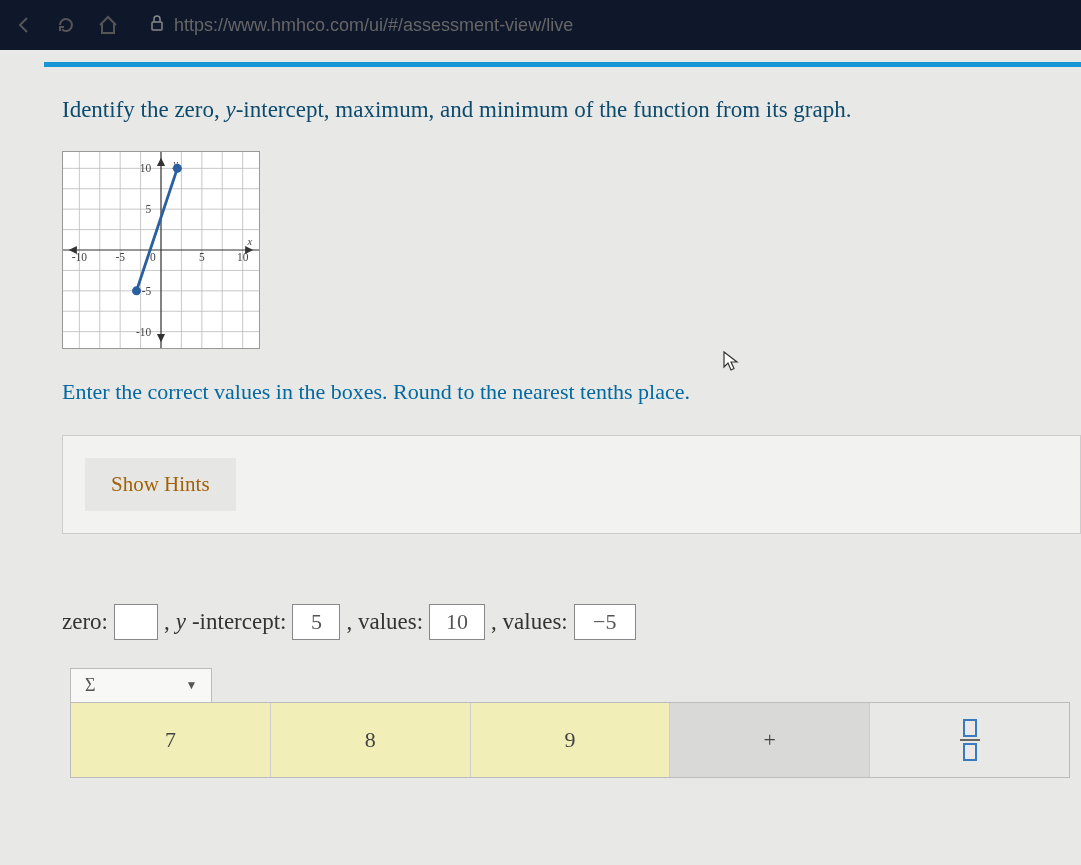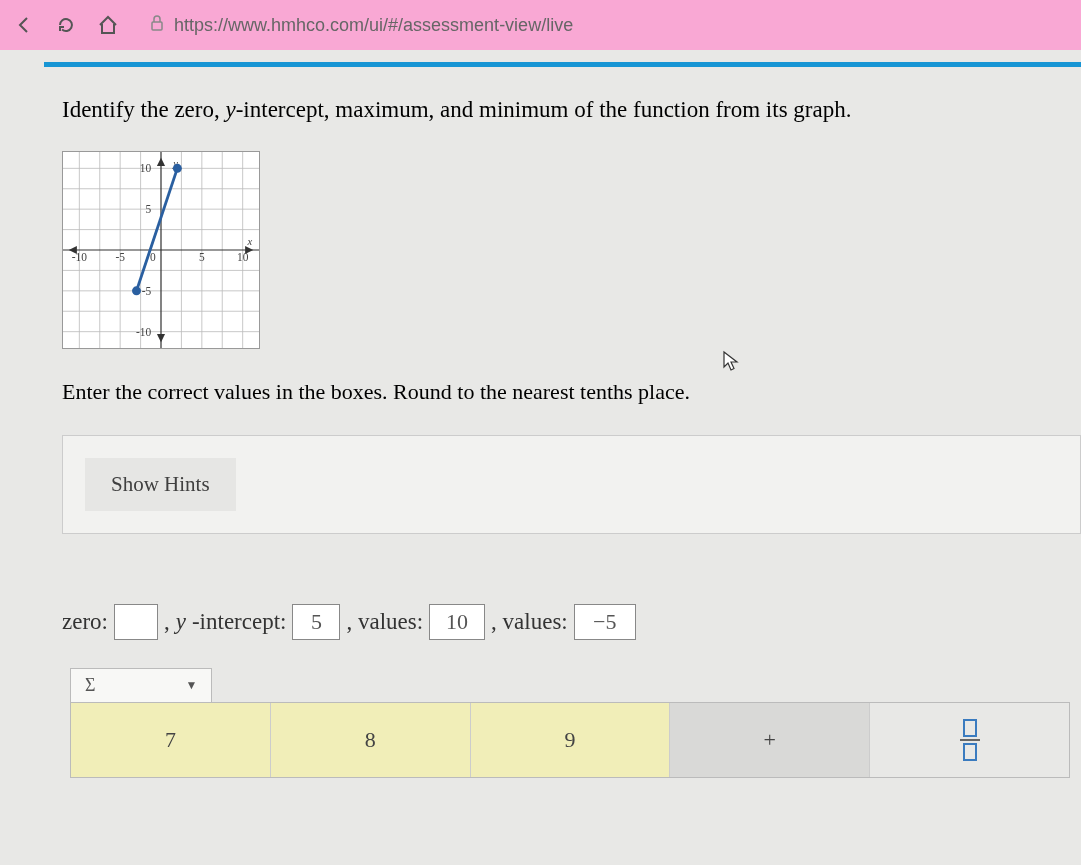--- a/index.html
+++ b/index.html
@@ -9,21 +9,21 @@
     width: 1081px;
     height: 865px;
     overflow: hidden;
     position: relative;
   }
   .browser-bar {
     display: flex;
     align-items: center;
     height: 50px;
     padding: 0 12px;
-    background: #f9a8d4;
+    background: #0f172a;
     gap: 18px;
     text-align: center;
   }
   .nav-icon {
     width: 24px;
     height: 24px;
     display: flex;
     align-items: center;
     justify-content: center;
     color: #555;
@@ -43,50 +43,50 @@
   .blue-divider {
     height: 5px;
     background: #1795d4;
     margin: 12px 0 0 44px;
   }
   .content {
     padding: 30px 0 0 62px;
   }
   .question {
     font-size: 23px;
-    color: #000000;
+    color: #0c4a6e;
     margin-bottom: 28px;
   }
   .question .italic { font-style: italic; }
   .graph-box {
     width: 198px;
     height: 198px;
     border: 1px solid #999;
     background: #fff;
     position: relative;
     margin-bottom: 30px;
   }
   .instruction {
     font-size: 22px;
-    color: #000000;
+    color: #0369a1;
     margin-bottom: 30px;
   }
   .hints-panel {
     border: 1px solid #ccc;
     background: #f2f2f0;
     padding: 22px;
     margin-bottom: 70px;
   }
   .show-hints-btn {
     background: #e6e6e4;
     border: none;
     padding: 14px 26px;
     font-size: 21px;
     font-family: Georgia, serif;
-    color: #404040;
+    color: #a16207;
     cursor: pointer;
   }
   .answer-row {
     font-size: 23px;
     color: #333;
     display: flex;
     align-items: center;
     gap: 6px;
     flex-wrap: wrap;
     margin-bottom: 28px;

